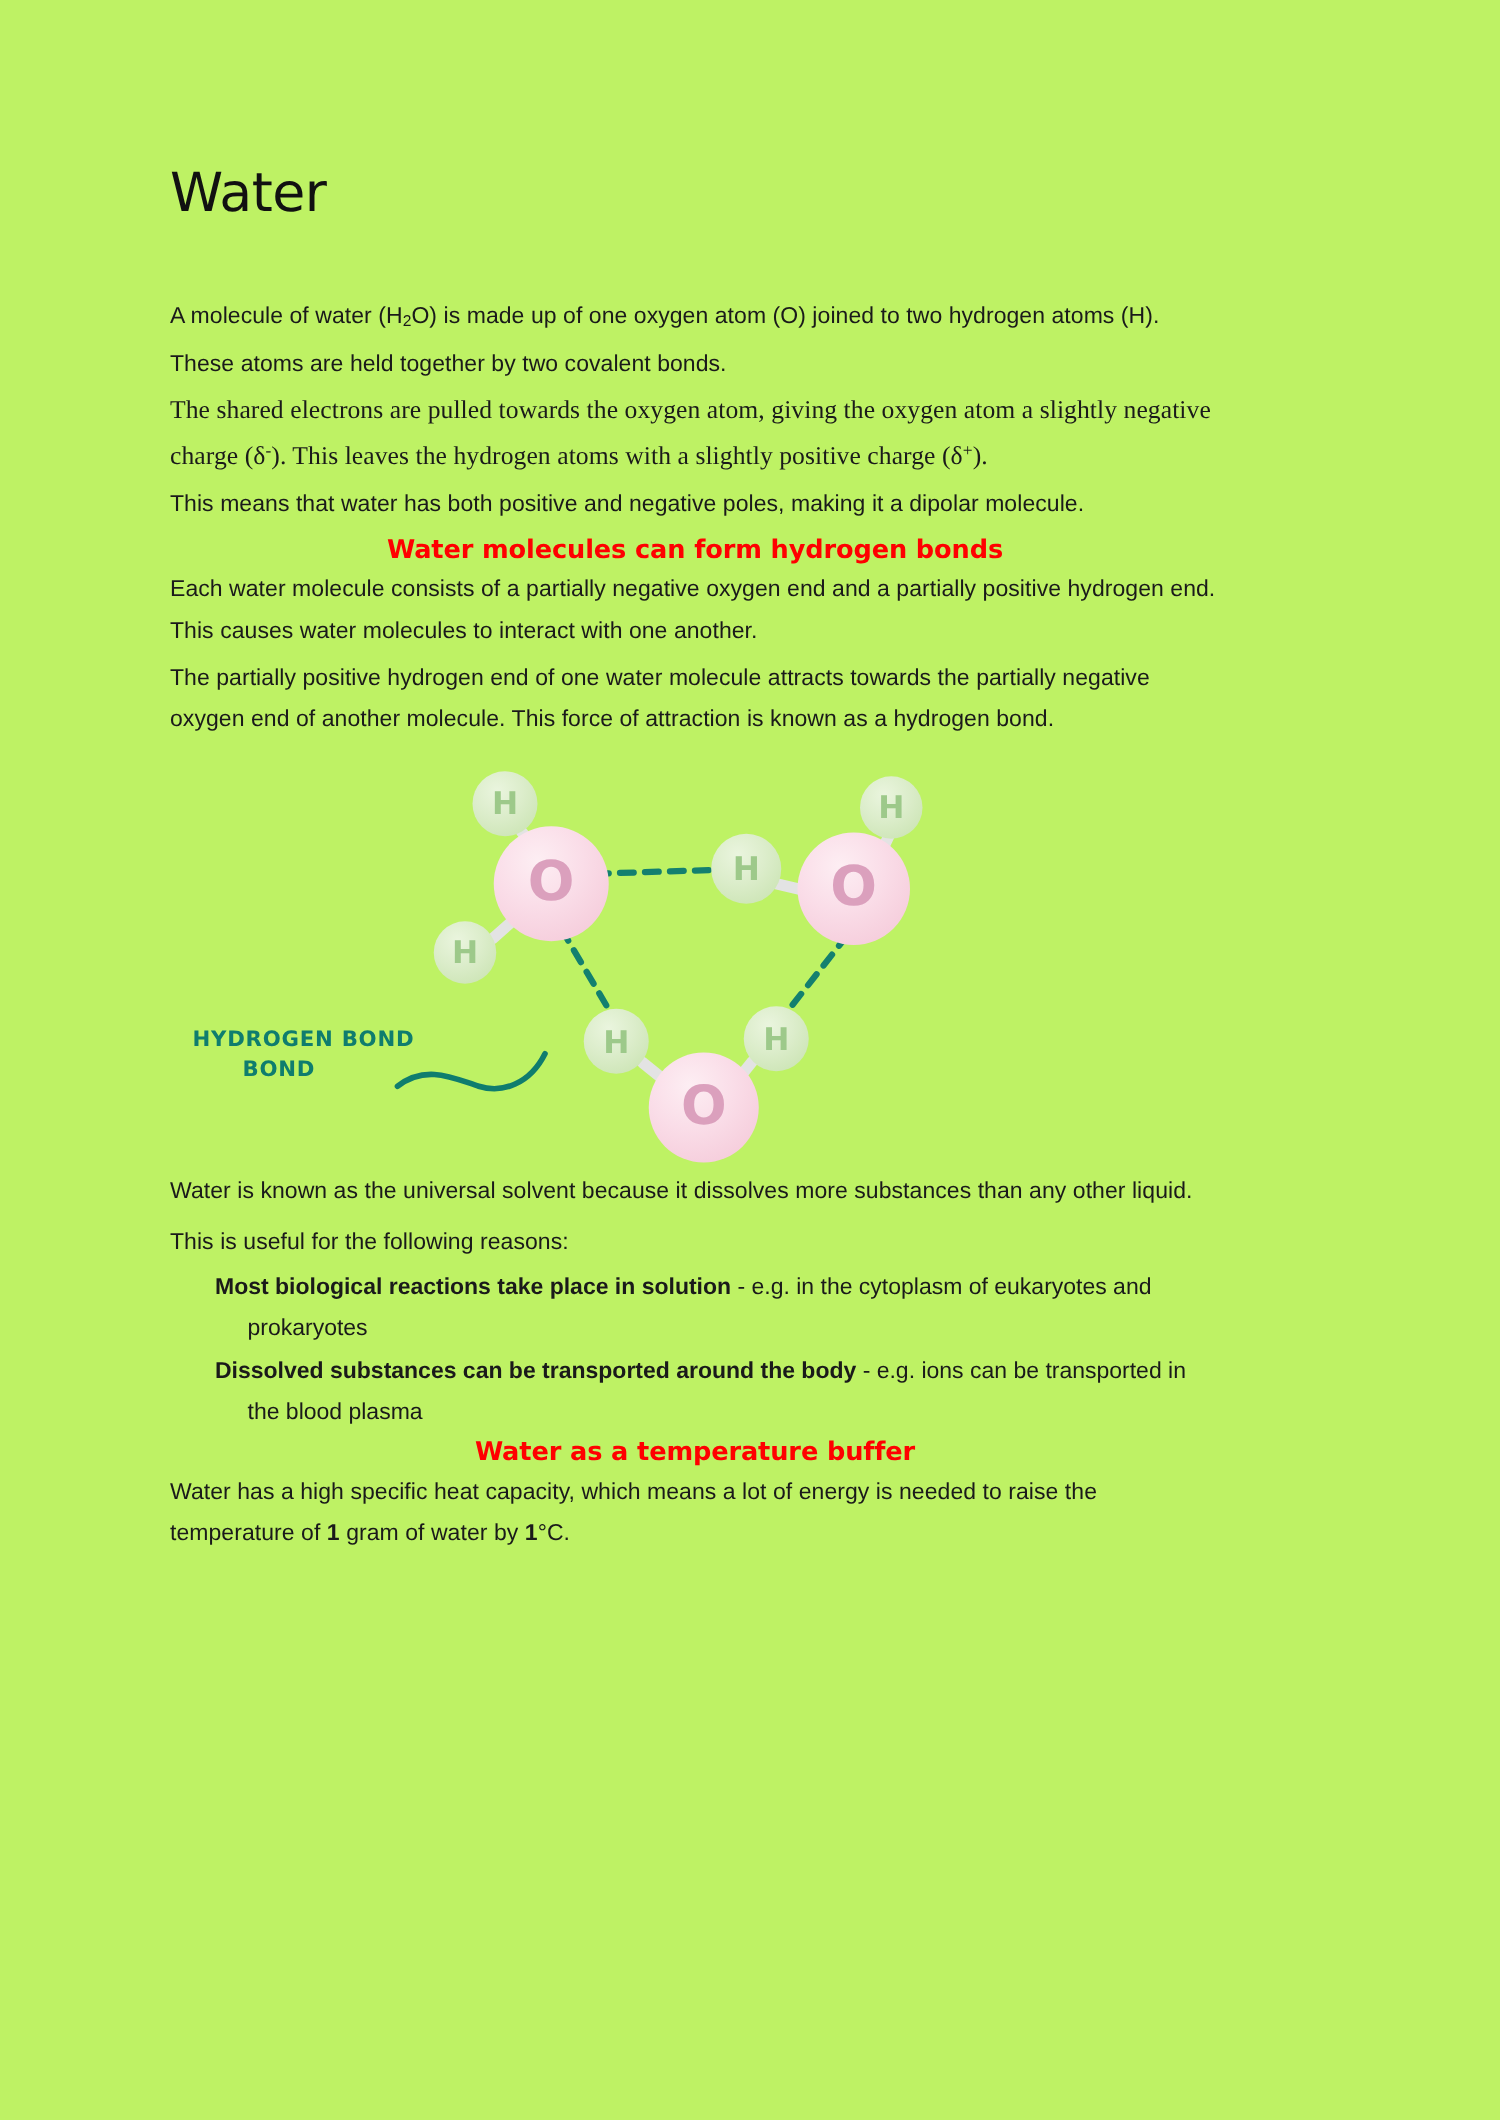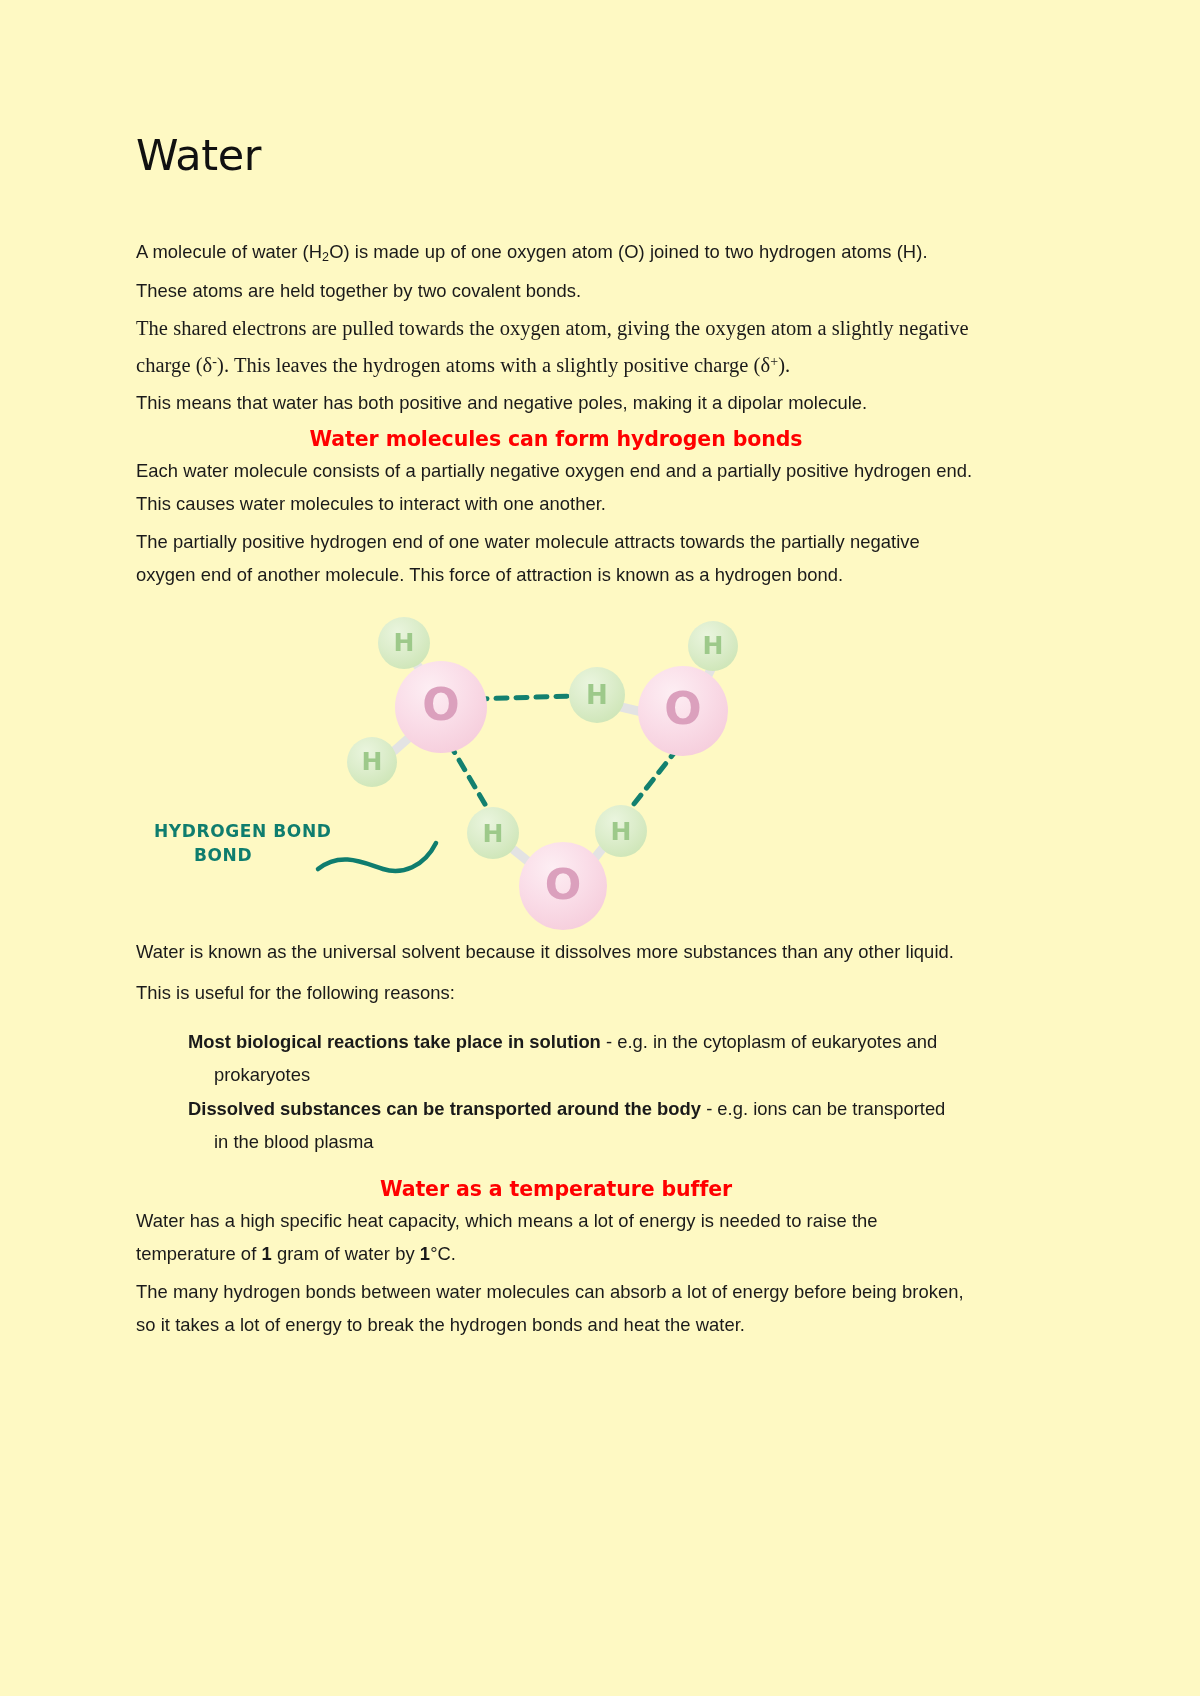--- a/index.html
+++ b/index.html
@@ -8,21 +8,21 @@
     background: #ffffff;
   }
   body {
     font-family: "Liberation Sans", sans-serif;
     color: #111111;
   }
   .page {
     width: 1200px;
     height: 1696px;
     position: relative;
-    background: #fef9c3;
+    background: #bef264;
     box-sizing: border-box;
     overflow: hidden;
   }
   .content {
     position: absolute;
     left: 136px;
     top: 0;
     width: 840px;
   }
   h1.doc-title {
@@ -65,21 +65,21 @@
   .gap-before-h2-1 { margin-top: 54px; margin-bottom: 12px; }
   .gap-before-h2-2 { margin-top: 52px; margin-bottom: 9px; }
   .gap-before-h2-3 { margin-top: 11px; margin-bottom: 9px; }
   p.lead-bold {
     font-weight: 400;
     margin-top: 8px;
     margin-bottom: 3px;
   }
   ul.reason-list {
     list-style: none;
-    margin: 16px;
+    margin: 0;
     padding: 0 0 0 36px;
   }
   ul.reason-list li {
     font-family: "Liberation Sans", sans-serif;
     font-size: 18.4px;
     line-height: 33px;
     color: #1a1a1a;
     margin: 0 0 1px 0;
     padding-left: 0;
     text-indent: 0;
@@ -208,16 +208,15 @@
         </li>
       <li>
           <span class="li-inner"><b>Dissolved substances can be transported around the body</b><span> - e.g. ions can be transported in the blood plasma</span></span>
         </li>
     </ul>
 
     <h2 class="red-heading gap-before-h2-3">Water as a temperature buffer</h2>
 
     <p class="body-text">Water has a high specific heat capacity, which means a lot of energy is needed to raise the temperature of <b>1</b> gram of water by <b>1</b>°C.</p>
 
-    <p class="body-text">The many hydrogen bonds between water molecules can absorb a lot of energy before being broken, so it takes a lot of energy to break the hydrogen bonds and heat the water.</p>
 
   </div>
 </div>
 
 </body></html>

